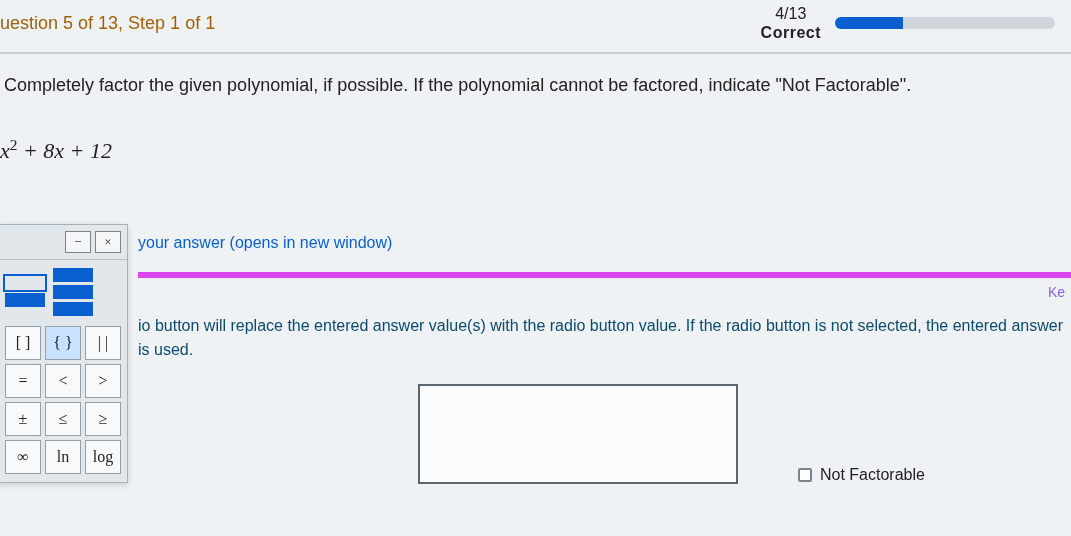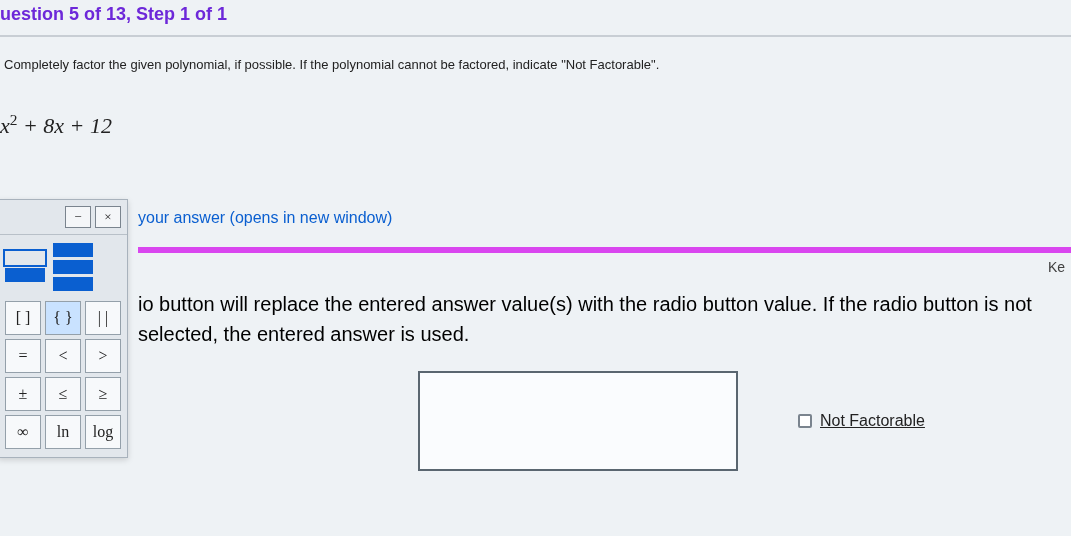--- a/index.html
+++ b/index.html
@@ -16,23 +16,23 @@
     min-height: 536px;
     position: relative;
   }
   .header {
     display: flex;
     align-items: center;
     padding: 4px 16px 10px 0;
     border-bottom: 2px solid #c8ced4;
   }
   .step-label {
-    font-weight: bold;
+    font-weight: normal;
     font-size: 18px;
-    color: #6d28d9;
+    color: #a16207;
     padding-left: 0;
   }
   .progress-wrap {
     margin-left: auto;
     display: flex;
     align-items: center;
     gap: 14px;
   }
   .progress-text { text-align: center; font-size: 16px; line-height: 1.2; }
   .progress-text .num { font-weight: 500; }
@@ -40,21 +40,21 @@
   .progress-bar {
     width: 220px; height: 12px; border-radius: 6px;
     background: #d0d6dc; position: relative; overflow: hidden;
   }
   .progress-fill {
     position: absolute; left:0; top:0; bottom:0;
     background: #0a5fd0;
   }
   .prompt {
     padding: 18px 20px 10px 4px;
-    font-size: 13px;
+    font-size: 18px;
     line-height: 1.5;
     color: #222;
   }
   .equation {
     text-align: left;
     font-size: 22px;
     font-family: 'Times New Roman', serif;
     font-style: italic;
     margin: 26px 0 60px 0;
   }
@@ -103,30 +103,29 @@
   .answer-area {
     flex:1; padding: 0 0 0 10px;
   }
   .open-link {
     color:#0a5fd0; font-size:16px; padding: 10px 0 20px 0;
     border-bottom: 6px solid #d946ef;
     display:block;
   }
   .hint-row {
     display:flex; justify-content:flex-end; padding: 6px 6px 0 0;
-    color:#404040; font-size:14px;
+    color:#8b5cf6; font-size:14px;
   }
   .note {
-    font-size:20px; color:#000000; padding: 14px 8px 22px 0;
+    font-size:16px; color:#0c4a6e; padding: 14px 8px 22px 0;
     line-height:1.5;
   }
   .inputs {
-    display:flex; align-items:center; gap:60px;
+    display:flex; align-items:flex-end; gap:60px;
     padding-left: 280px;
-    text-decoration: underline;
   }
   .big-input {
     width:320px; height:100px; border:2px solid #5a6670;
     background:#fafcfe; padding:6px 8px; font-size:18px;
     resize:none;
   }
   .radio-wrap {
     display:flex; align-items:center; gap:8px; font-size:16px;
   }
   .radio {
@@ -134,20 +133,29 @@
     background:#fff; cursor:pointer;
   }
 </style>
 </head>
 <body>
 
 <div class="page">
 
   <div class="header">
     <div class="step-label">uestion 5 of 13, Step 1 of 1</div>
+    <div class="progress-wrap">
+      <div class="progress-text">
+        <div class="num">4/13</div>
+        <div class="lbl">Correct</div>
+      </div>
+      <div class="progress-bar">
+        <div class="progress-fill" style="width:31%"></div>
+      </div>
+    </div>
   </div>
 
   <div class="prompt">Completely factor the given polynomial, if possible. If the polynomial cannot be factored, indicate "Not Factorable".</div>
 
   <div class="equation">
     <span><i>x</i><sup>2</sup> + 8<i>x</i> + 12</span>
   </div>
 
   <div class="lower">
 

